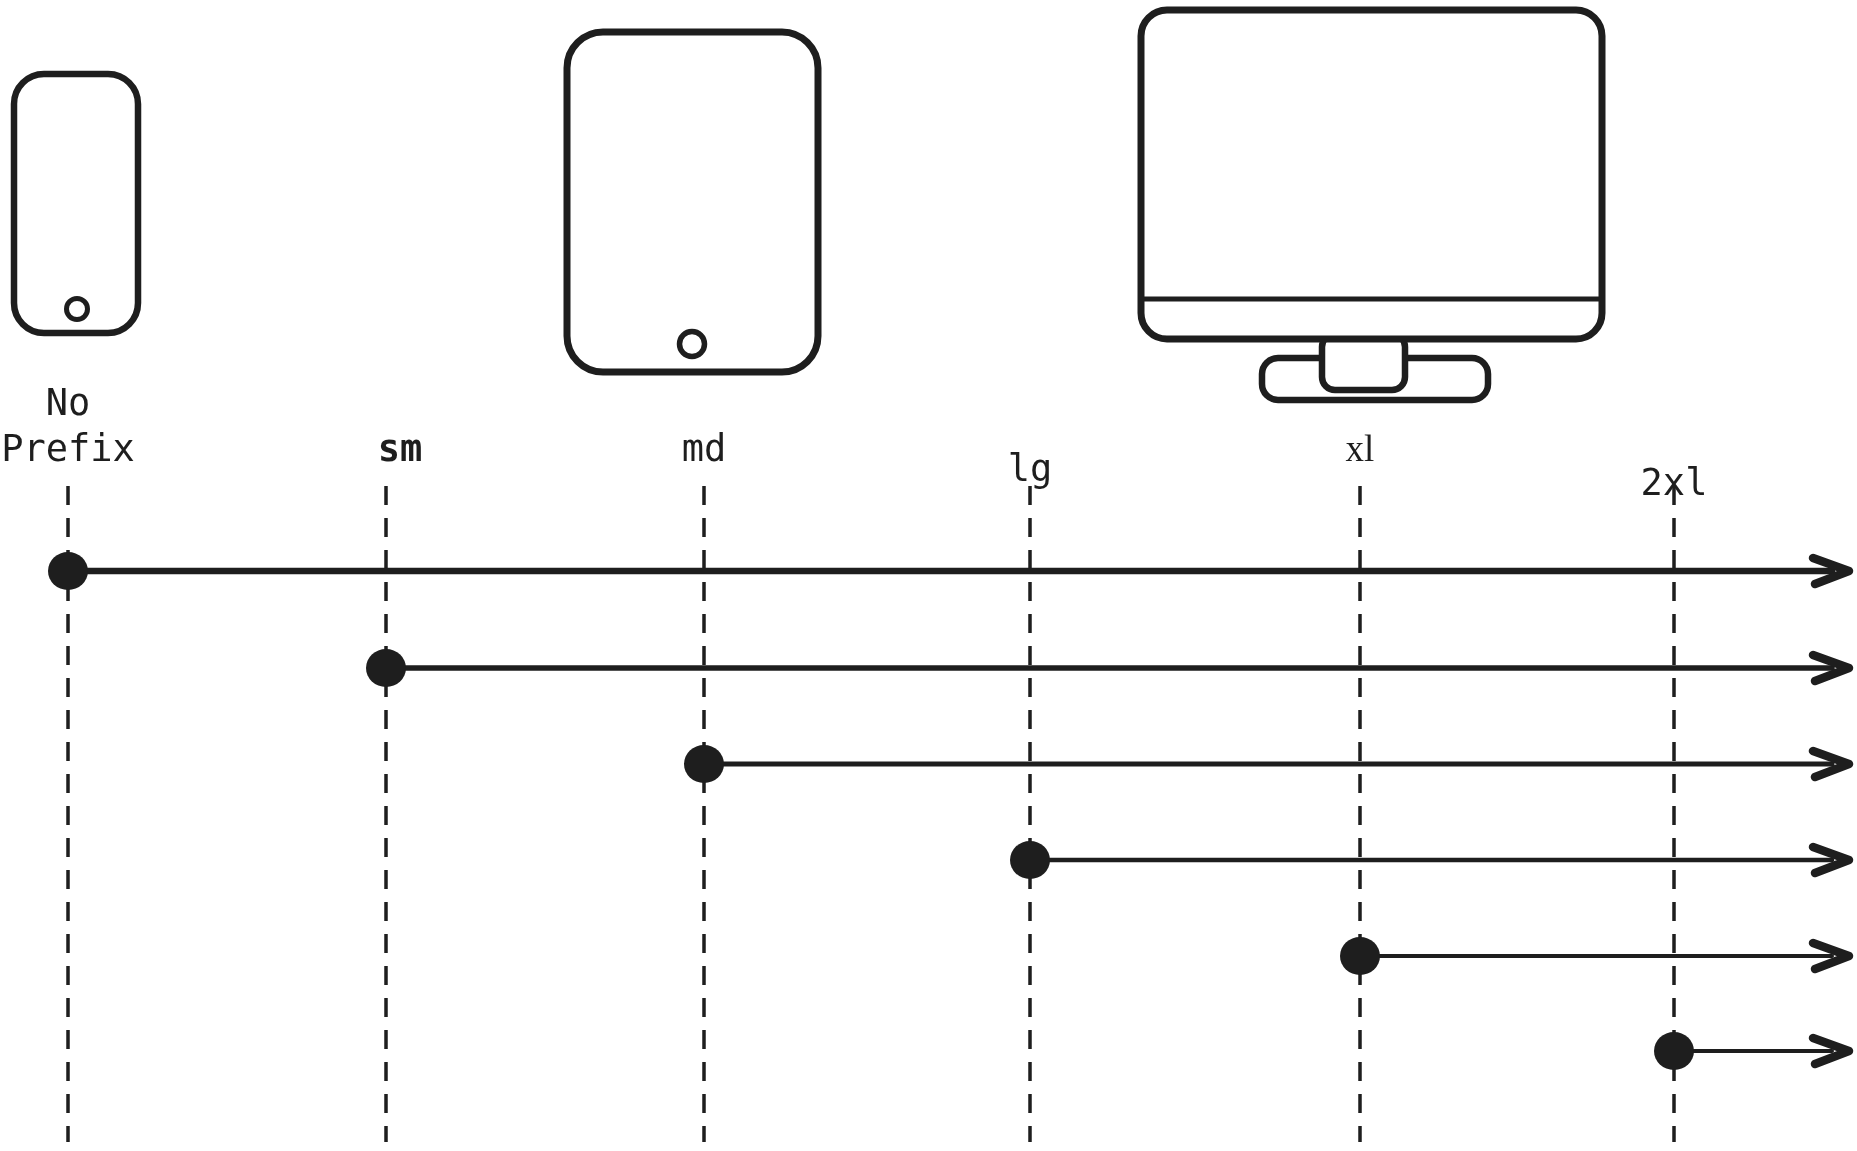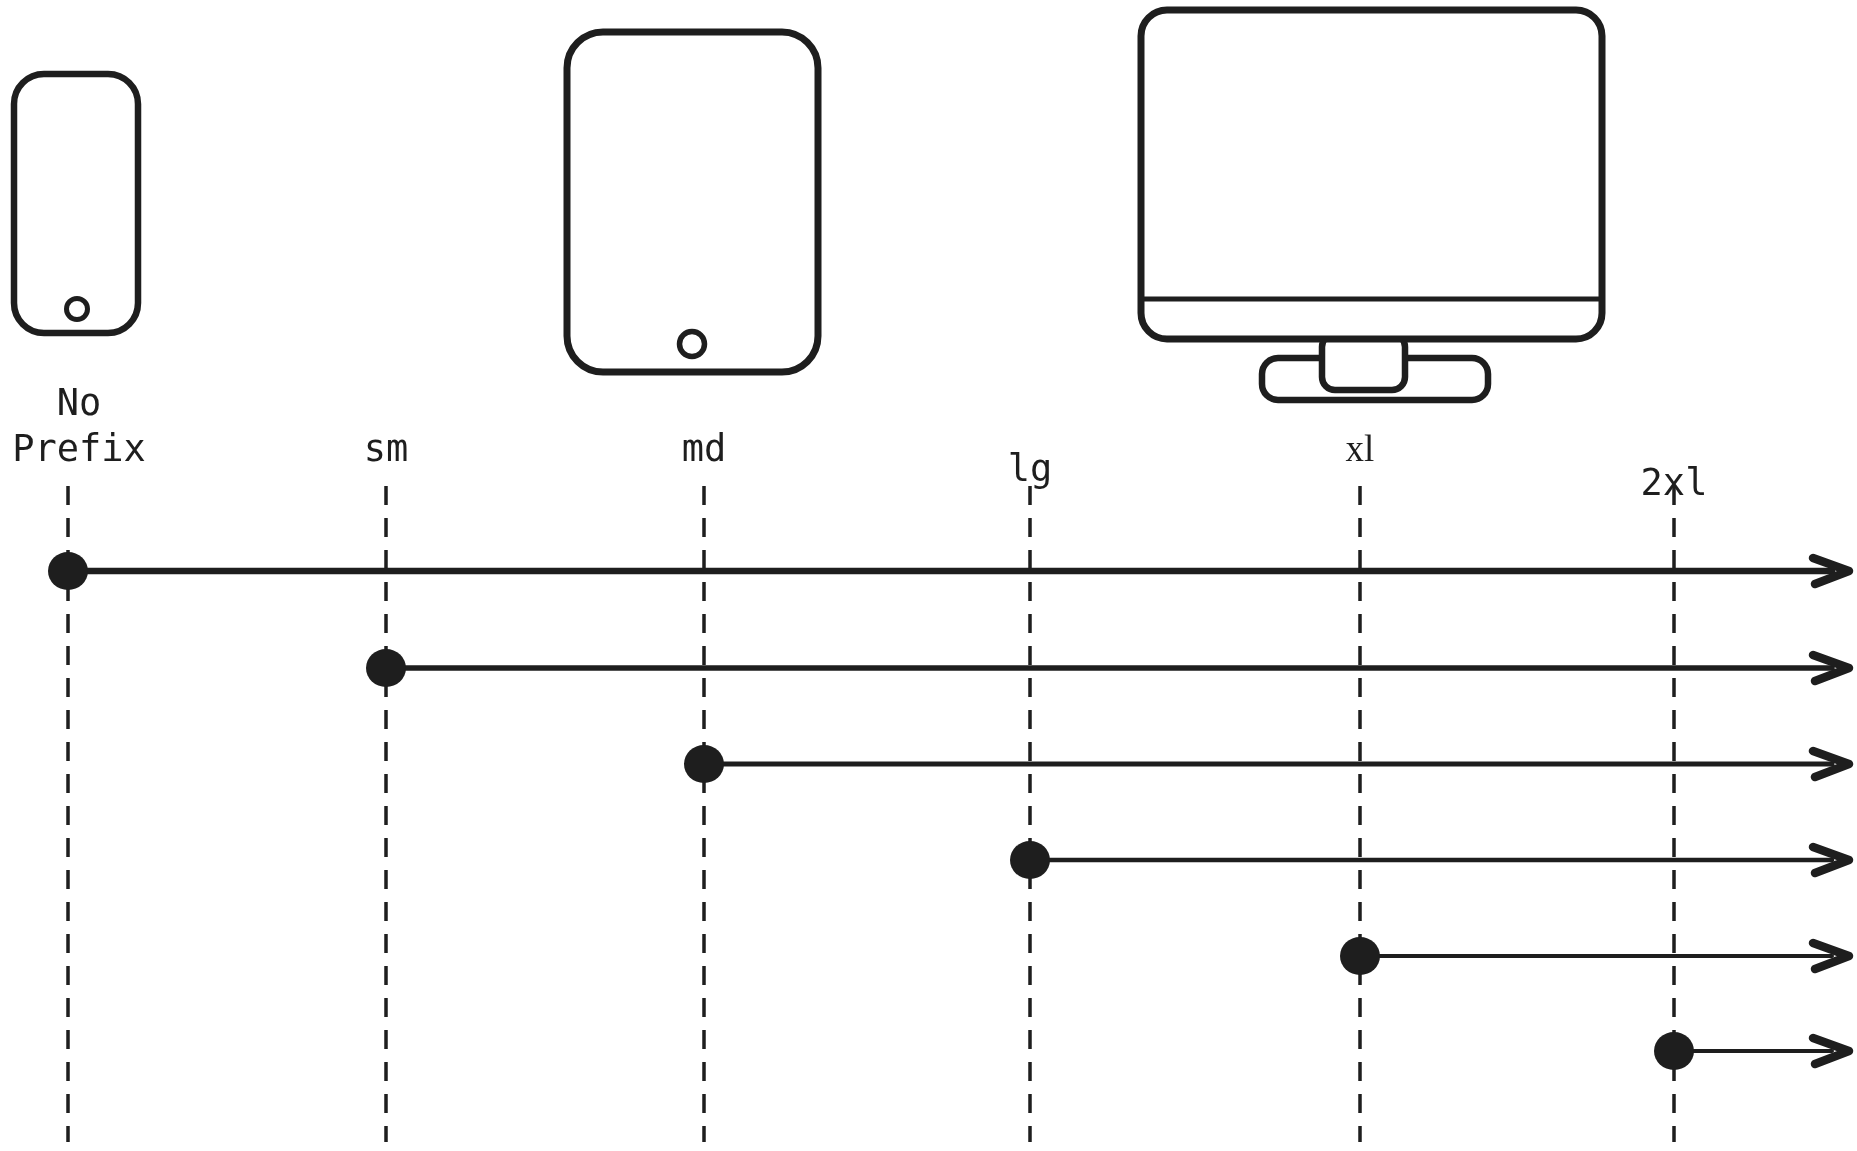--- a/index.html
+++ b/index.html
@@ -76,21 +76,21 @@
         <ellipse cx="68" cy="571" rx="20" ry="19" fill="#1e1e1e"></ellipse>
         <ellipse cx="386" cy="668" rx="20" ry="19" fill="#1e1e1e"></ellipse>
         <ellipse cx="704" cy="764" rx="20" ry="19" fill="#1e1e1e"></ellipse>
         <ellipse cx="1030" cy="860" rx="20" ry="19" fill="#1e1e1e"></ellipse>
         <ellipse cx="1360" cy="956" rx="20" ry="19" fill="#1e1e1e"></ellipse>
         <ellipse cx="1674" cy="1051" rx="20" ry="19" fill="#1e1e1e"></ellipse>
       </g>
   </svg>
 
   <div id="labels">
-      <div class="bp-label" style="left: 79px; top: 380px;">No
+      <div class="bp-label" style="left: 68px; top: 380px;">No
 Prefix</div>
-      <div class="bp-label" style="left: 386px; top: 426px;">sm</div>
+      <div class="bp-label" style="left: 400px; top: 426px; font-weight: bold;">sm</div>
       <div class="bp-label" style="left: 704px; top: 426px; text-align: right;">md</div>
       <div class="bp-label" style="left: 1030px; top: 426px; margin-top: 20px;">lg</div>
       <div class="bp-label" style="left: 1360px; top: 426px; font-family: Liberation Serif, serif;">xl</div>
       <div class="bp-label" style="left: 1674px; top: 426px; margin-top: 34px;">2xl</div>
     </div>
 </div>
 
 </body></html>

